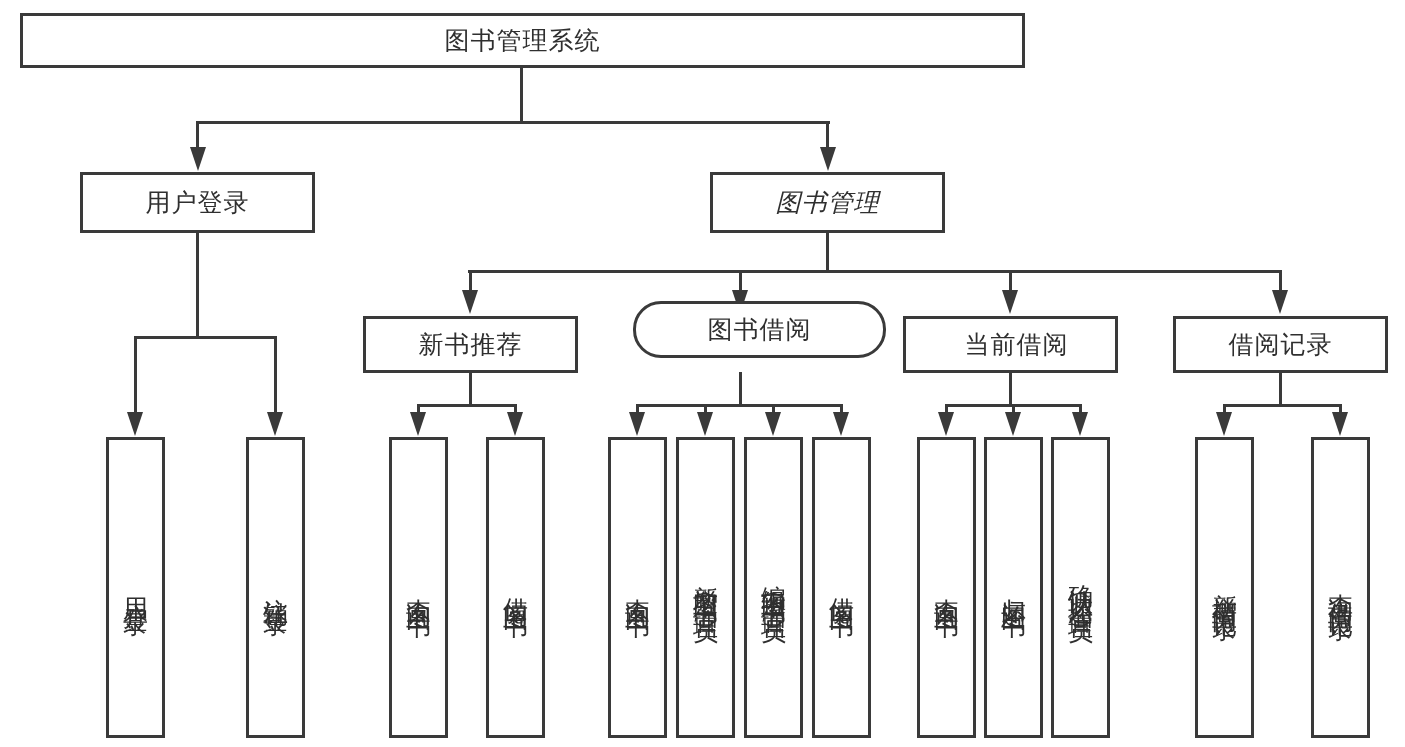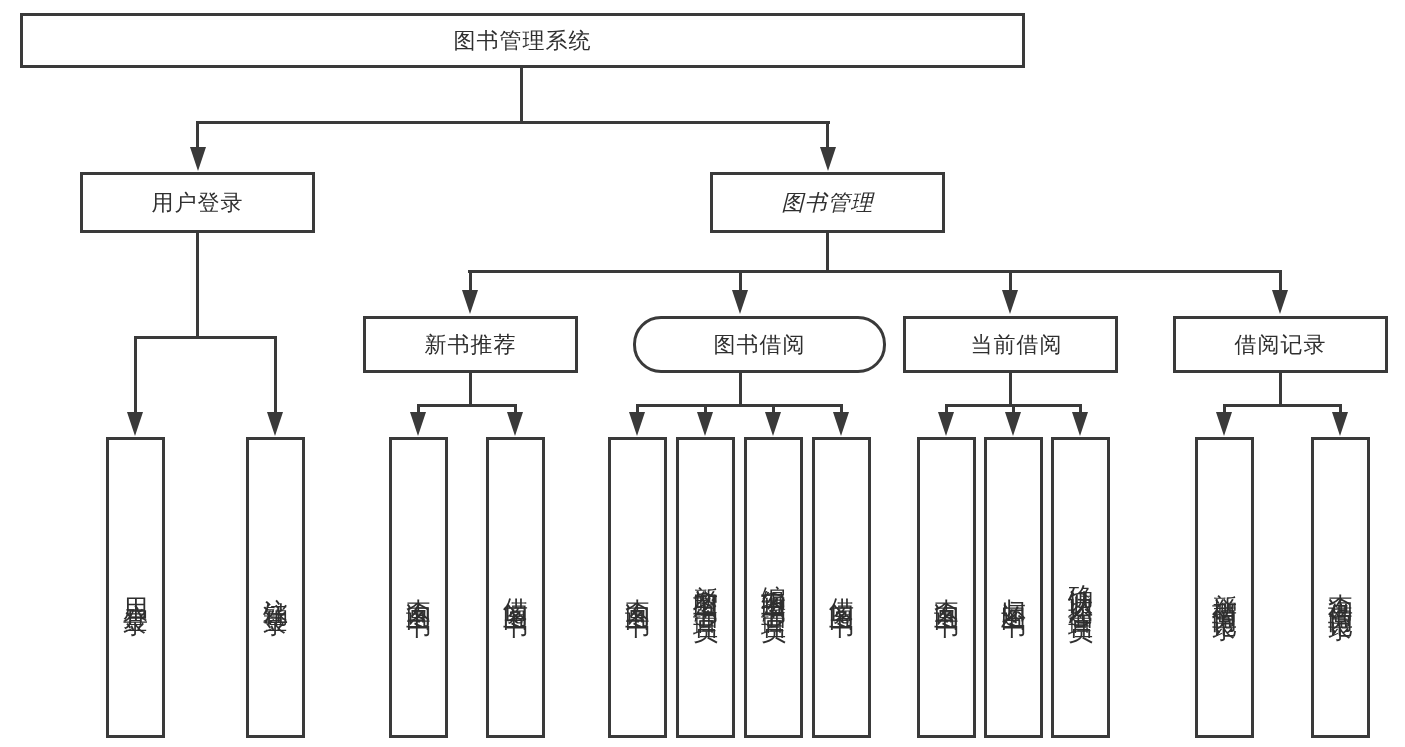--- a/index.html
+++ b/index.html
@@ -16,21 +16,21 @@
   }
   .box {
     position: absolute;
     background: #ffffff;
     border: 3px solid #3a3a3a;
     box-sizing: border-box;
     display: flex;
     align-items: center;
     justify-content: center;
     color: #2f2f2f;
-    font-size: 22px;
+    font-size: 25px;
     letter-spacing: 1px;
     z-index: 2;
   }
   .vbox {
     position: absolute;
     background: #ffffff;
     border: 3px solid #3a3a3a;
     box-sizing: border-box;
     display: flex;
     align-items: center;
@@ -111,21 +111,21 @@
   <div class="vline" style="left:739px; top:270px; height:22px;"></div>
   <div class="arrow" style="left:732px; top:290px;"></div>
   <div class="vline" style="left:1009px; top:270px; height:22px;"></div>
   <div class="arrow" style="left:1002px; top:290px;"></div>
   <div class="vline" style="left:1279px; top:270px; height:22px;"></div>
   <div class="arrow" style="left:1272px; top:290px;"></div>
 
   <div class="box" style="left:363px; top:316px; width:215px; height:57px;">
     <span>新书推荐</span>
   </div>
-  <div class="box" style="left:633px; top:316px; width:253px; height:57px;border-radius:28px;">
+  <div class="box" style="left:633px; top:301px; width:253px; height:57px;border-radius:28px;">
     <span>图书借阅</span>
   </div>
   <div class="box" style="left:903px; top:316px; width:215px; height:57px;padding-left:12px;">
     <span>当前借阅</span>
   </div>
   <div class="box" style="left:1173px; top:316px; width:215px; height:57px;">
     <span>借阅记录</span>
   </div>
 
   <div class="vline" style="left:469px; top:372px; height:34px;"></div>

